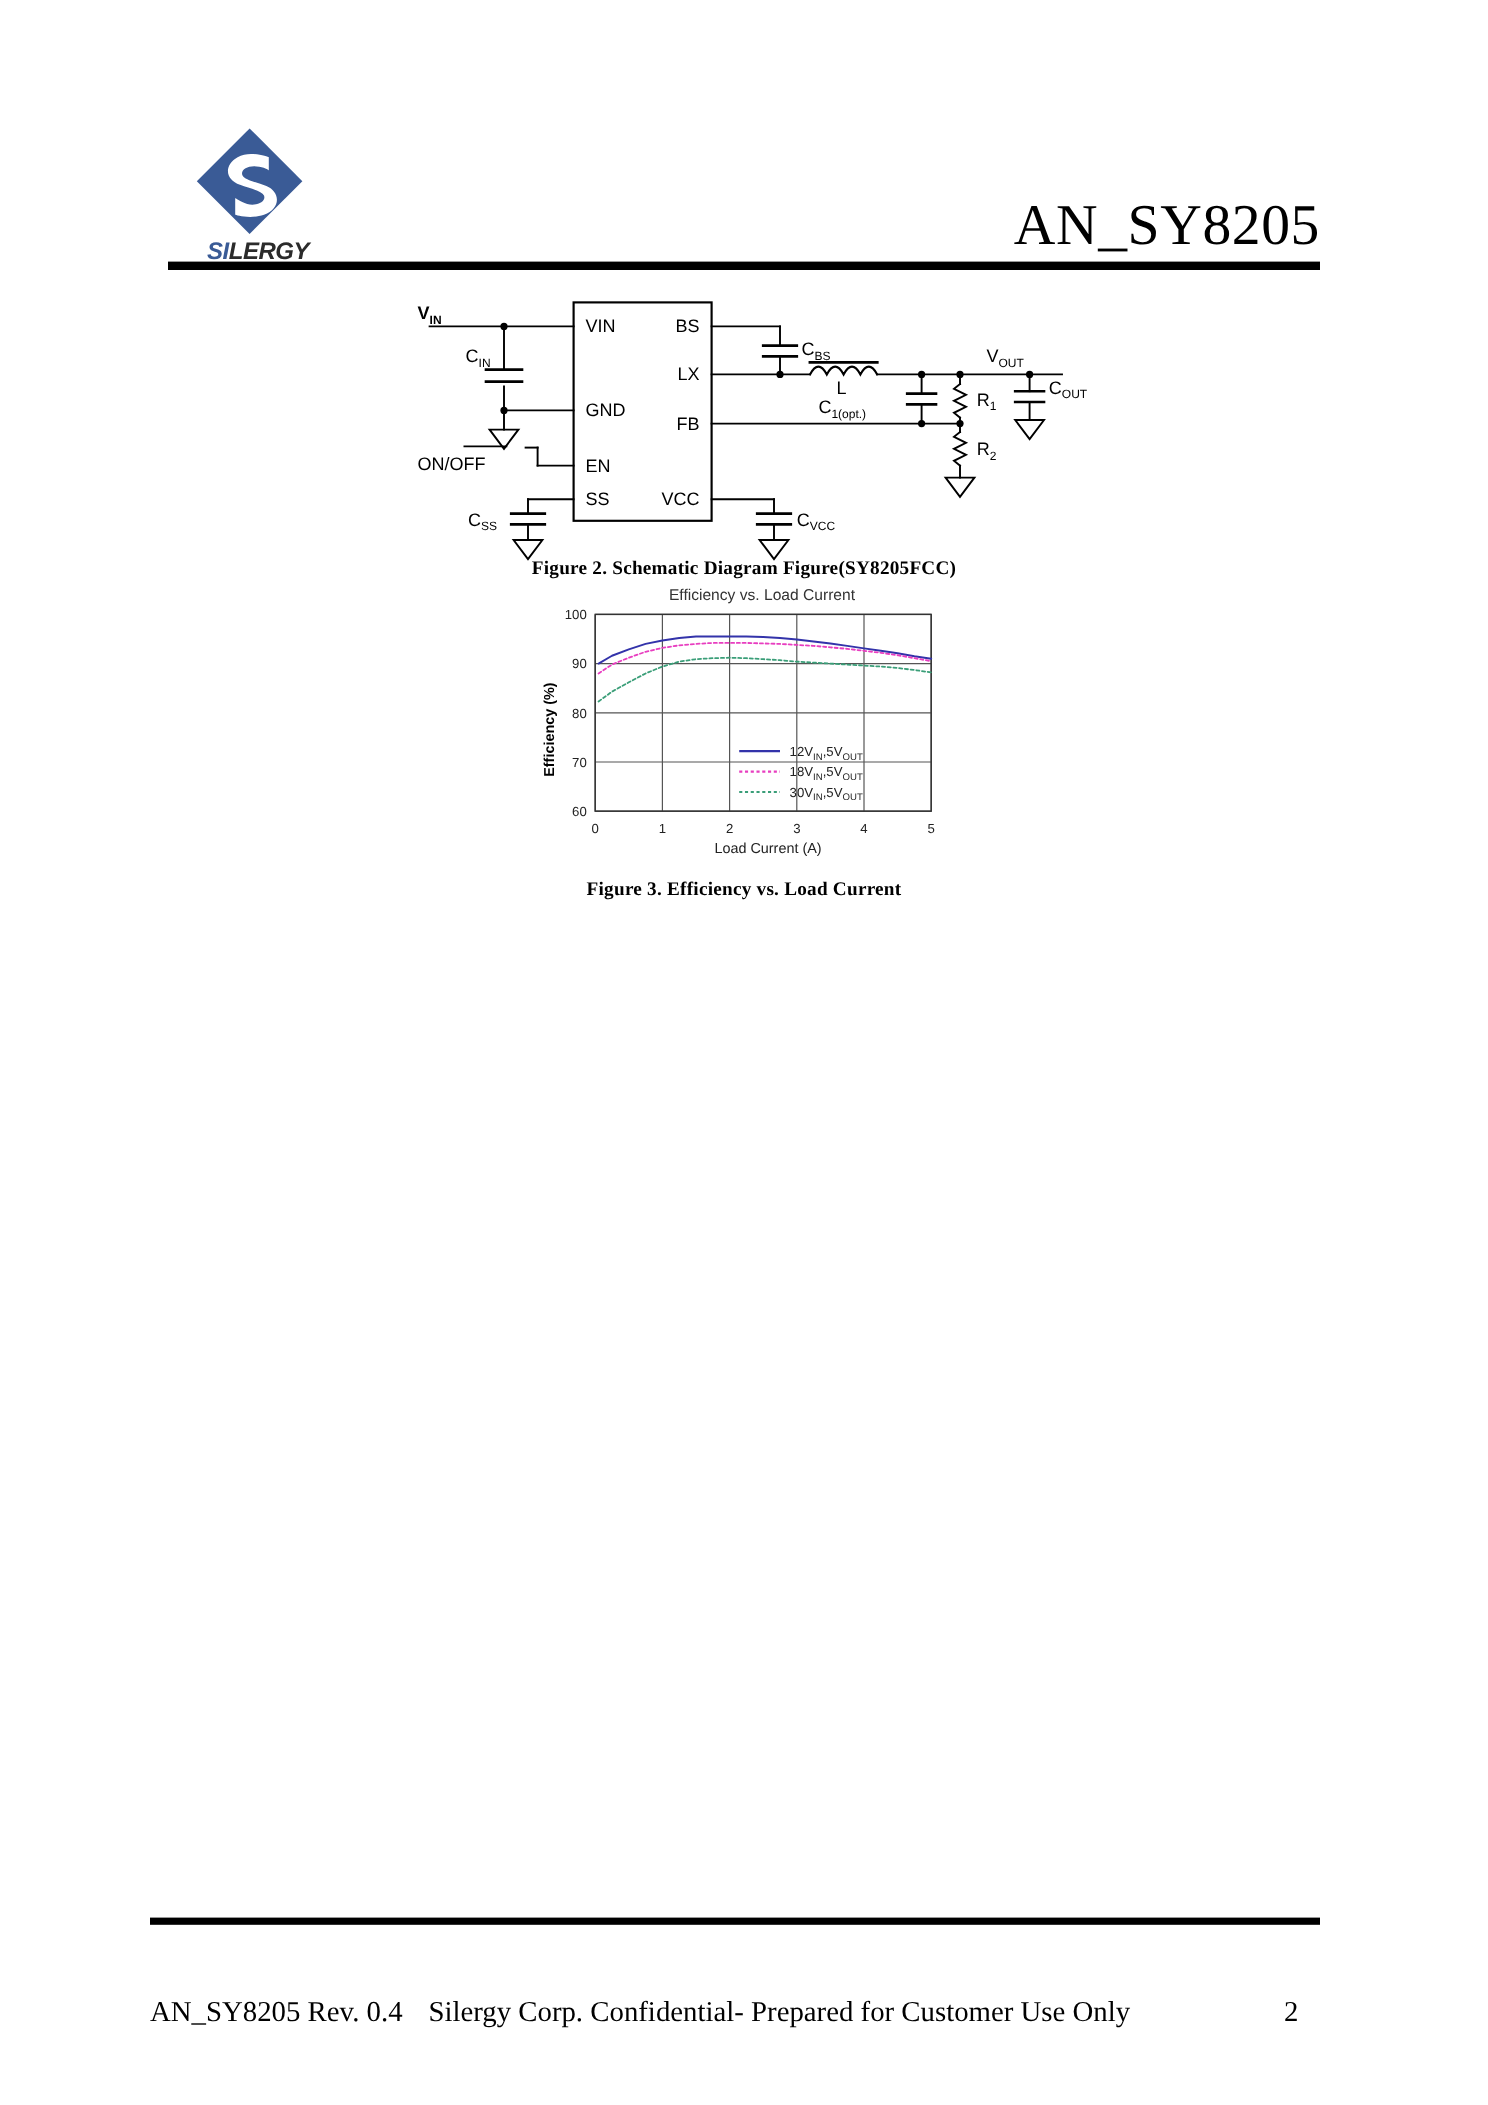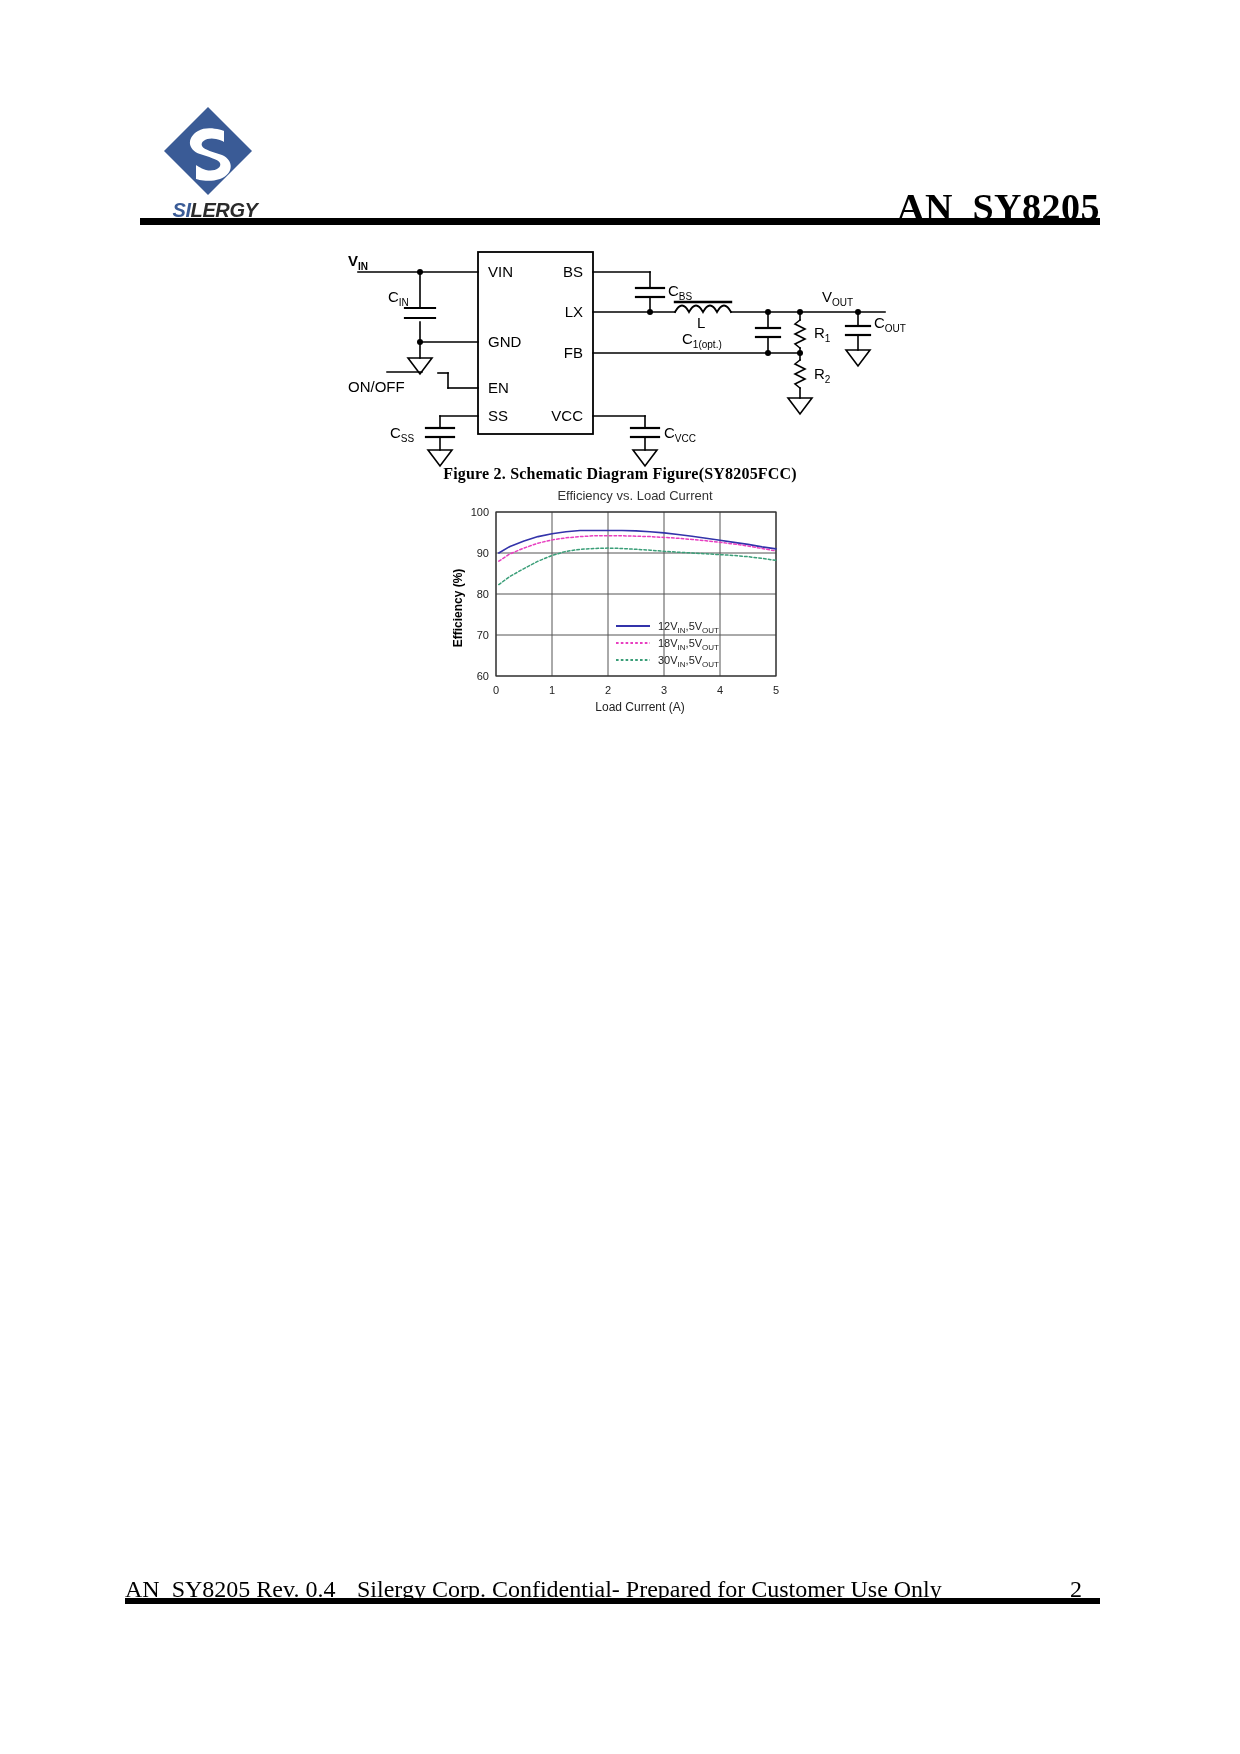--- a/index.html
+++ b/index.html
@@ -59,26 +59,25 @@
     white-space: nowrap;
   }
   .logo-text .si { color: #3a5b96; }
   .logo-text .lergy { color: #2b2b2b; }
 
   .doc-title {
     position: absolute;
     right: 0px;
     top: 60px;
     font-family: "Liberation Serif", serif;
-    font-weight: bold;
-    font-size: 38px;
+    font-weight: normal;
+    font-size: 48px;
     color: #000;
     letter-spacing: 0.5px;
     white-space: nowrap;
-    margin-top: 25px;
   }
   .header-rule {
     position: absolute;
     left: 140px;
     top: 218px;
     width: 960px;
     height: 7px;
     background: #000;
   }
 
@@ -120,21 +119,21 @@
     position: absolute;
     left: 125px;
     top: 1598px;
     width: 975px;
     height: 6px;
     background: #000;
   }
   .footer {
     position: absolute;
     left: 125px;
-    top: 1576px;
+    top: 1664px;
     width: 975px;
     height: 40px;
     font-family: "Liberation Serif", serif;
     font-size: 24px;
     color: #000;
   }
   .footer-left {
     position: absolute;
     left: 0; top: 0;
     white-space: nowrap;
@@ -379,20 +378,21 @@
           <line x1="176" y1="180" x2="210" y2="180" stroke="#3a9e78" stroke-width="1.8" stroke-dasharray="2.6,2.2"></line>
           <text x="218" y="184" class="chart-legend-txt">30V<tspan class="chart-legend-sub" dy="3">IN</tspan><tspan dy="-3">,5V</tspan><tspan class="chart-legend-sub" dy="3">OUT</tspan></text>
         </g>
 
       <text id="c-ylabel" class="chart-ylabel" x="22" y="128" text-anchor="middle" transform="rotate(-90 22 128)">Efficiency (%)</text>
 
       <text id="c-xlabel" class="chart-axlabel" x="200" y="231" text-anchor="middle">Load Current (A)</text>
     </svg>
   </div>
 
+  <div class="fig-caption" id="fig3-caption">Figure 3. Efficiency vs. Load Current</div>
 
   <div class="footer-rule"></div>
   <div class="footer">
     <span class="footer-left">AN_SY8205 Rev. 0.4</span>
     <span class="footer-center">Silergy Corp. Confidential- Prepared for Customer Use Only</span>
     <span class="footer-right">2</span>
   </div>
 
 </div>
 

